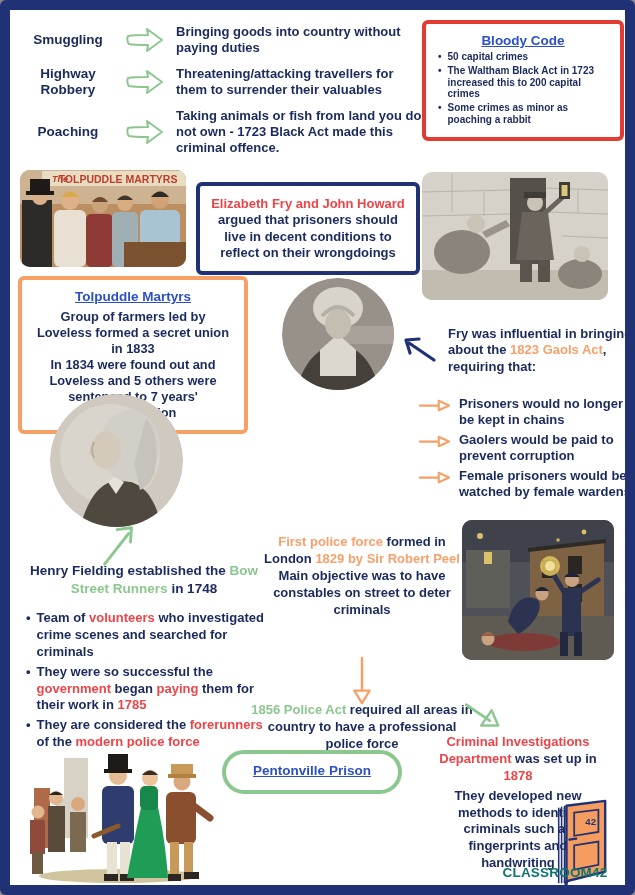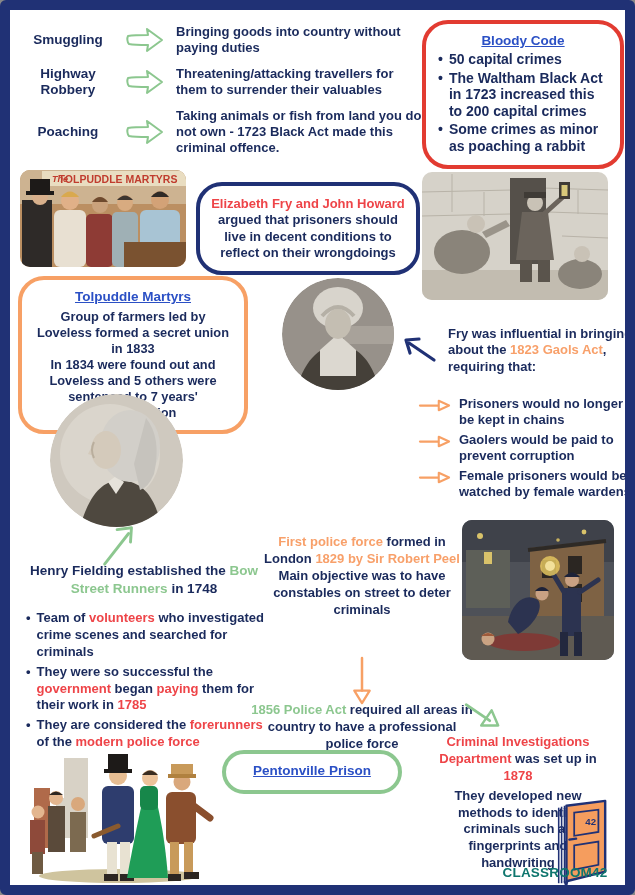--- a/index.html
+++ b/index.html
@@ -17,27 +17,27 @@
   .blue-u { color:#2b50c5; text-decoration:underline; }
 
   
   .crimes { left:12px; top:14px; width:404px; }
   .crime-row { display:flex; gap:10px; align-items:center; margin-bottom:11px; }
   .crime-label { width:92px; text-align:center; font-size:13.5px; line-height:1.15; flex:0 0 auto; }
   .crime-arrow { flex:0 0 auto; width:42px; height:28px; }
   .crime-desc { flex:1; font-size:13px; line-height:1.2; }
 
   
-  .box { border-radius:26px; padding:9px 12px; background:#fff; }
+  .box { border-radius:6px; padding:9px 12px; background:#fff; }
   .box-red    { border:4px solid #e23b31; }
   .box-blue   { border:4px solid #203175;text-align:center; }
   .box-orange { border:4px solid #f7a065; }
   .box-green  { border:4px solid #8cc78f; }
   .box-title { display:block; text-align:center; font-size:13.5px; margin-bottom:3px; }
-  .bullets .b-row { display:flex; gap:6px; font-size:14px; line-height:1.18; margin-bottom:2px; }
+  .bullets .b-row { display:flex; gap:6px; font-size:10px; line-height:1.18; margin-bottom:2px; }
   .bullets .b-row::before { content:"•"; color:#1a2a5c; flex:0 0 auto; }
 
   .bloody-code { left:412px; top:10px; width:202px; }
   .fry-howard  { left:186px; top:172px; width:224px; font-size:13px; line-height:1.25; padding:10px 8px; }
   .tolpuddle-box { left:8px; top:266px; width:230px; font-size:12.8px; line-height:1.25; }
   .pentonville { left:212px; top:740px; width:180px; border-radius:22px; }
 
   
   .img-frame { border-radius:10px; overflow:hidden; }
   .tolpuddle-img { left:10px; top:160px; width:166px; height:97px; }

